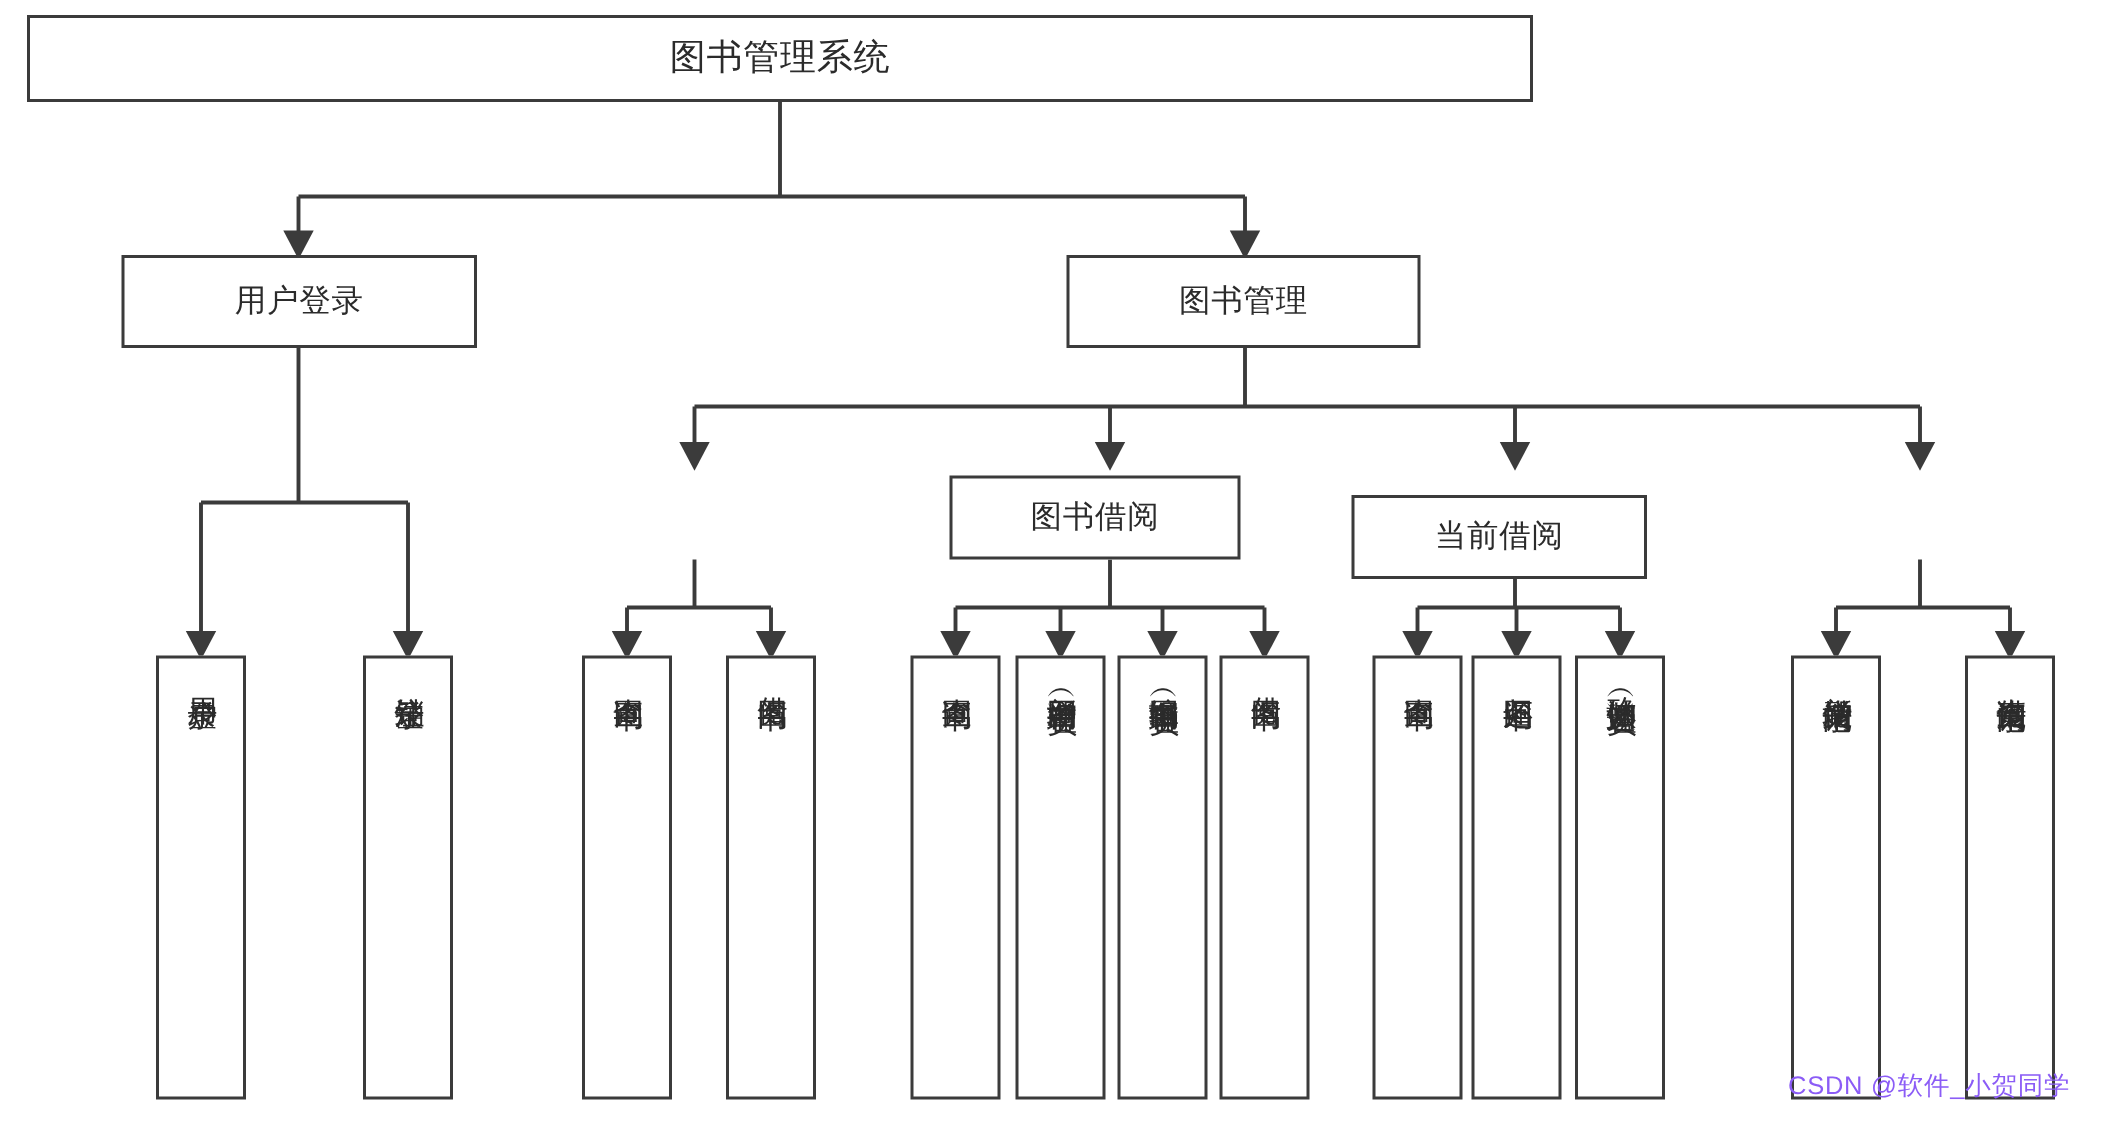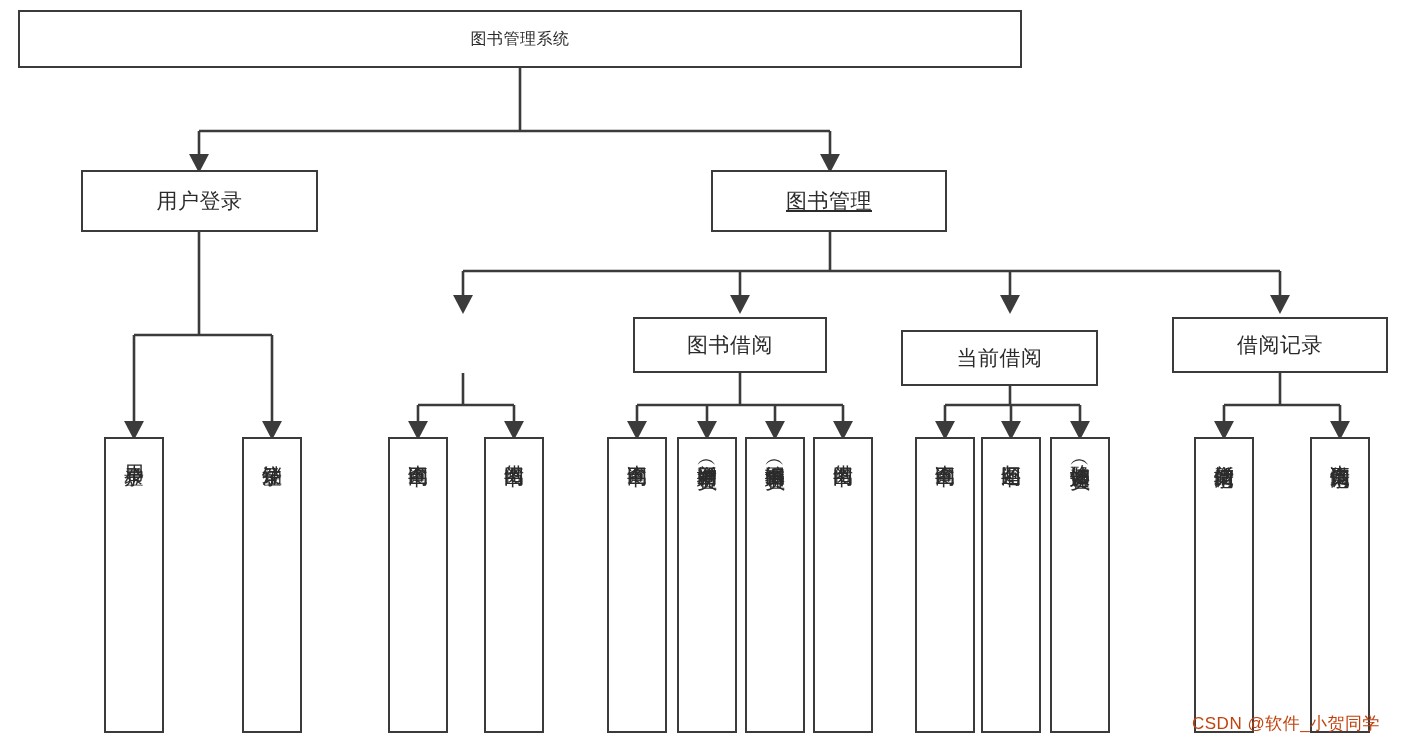--- a/index.html
+++ b/index.html
@@ -48,27 +48,27 @@
     font-size: 20px;
     line-height: 1.05;
     letter-spacing: 1px;
     white-space: normal;
     max-height: 280px;
   }
   .node.leaf {
     align-items: flex-start;
     padding-top: 10px;
   }
-  .node.root .label { font-size: 16px; }
+  .node.root .label { font-size: 24px; }
   .watermark {
     position: absolute;
     left: 1192px;
     top: 712px;
     font-size: 17px;
-    color: #c2410c;
+    color: #8b5cf6;
     letter-spacing: 0.5px;
     white-space: nowrap;
   }
 </style>
 </head>
 <body>
 
 <div id="canvas">
 
   <svg class="edges" viewBox="0 0 1405 747">
@@ -121,32 +121,29 @@
     </g>
   </svg>
 
   <div class="node root" style="left:18px; top:10px; width:1004px; height:58px;">
     <span class="label">图书管理系统</span>
   </div>
 
   <div class="node" style="left:81px; top:170px; width:237px; height:62px;">
     <span class="label">用户登录</span>
   </div>
-  <div class="node" style="left:711px; top:170px; width:236px; height:62px;text-decoration:underline;">
+  <div class="node" style="left:711px; top:170px; width:236px; height:62px;">
     <span class="label">图书管理</span>
   </div>
 
   <div class="node" style="left:633px; top:317px; width:194px; height:56px;align-items:center;">
     <span class="label">图书借阅</span>
   </div>
   <div class="node" style="left:901px; top:330px; width:197px; height:56px;">
     <span class="label">当前借阅</span>
-  </div>
-  <div class="node" style="left:1172px; top:317px; width:216px; height:56px;">
-    <span class="label">借阅记录</span>
   </div>
 
   <div class="node leaf" style="left:104px; top:437px; width:60px; height:296px;">
     <span class="label">用户登录</span>
   </div>
   <div class="node leaf" style="left:242px; top:437px; width:60px; height:296px;">
     <span class="label">注销登录</span>
   </div>
 
   <div class="node leaf" style="left:388px; top:437px; width:60px; height:296px;">

